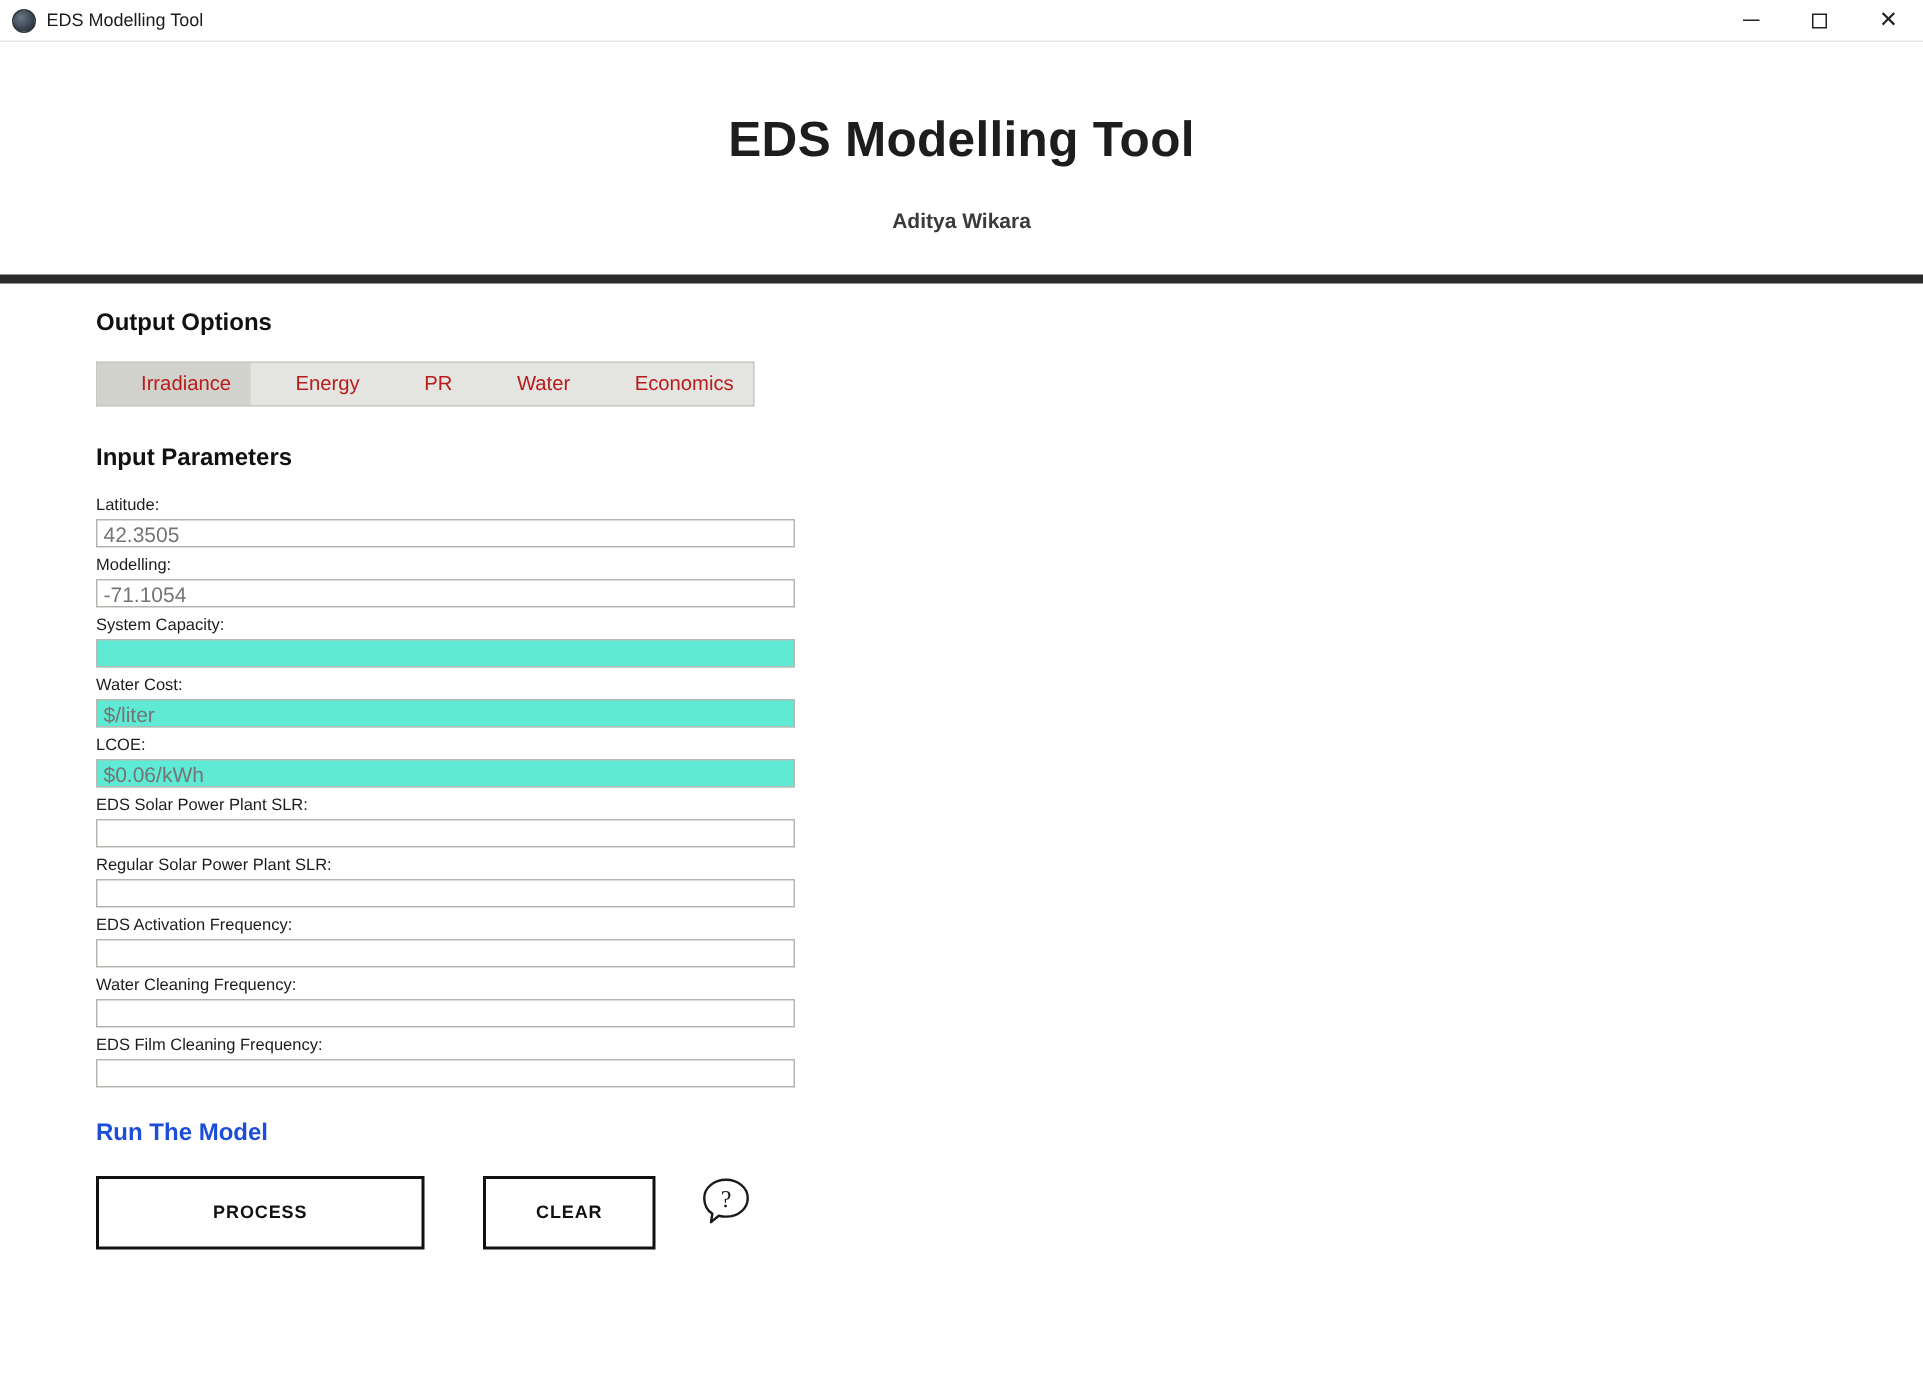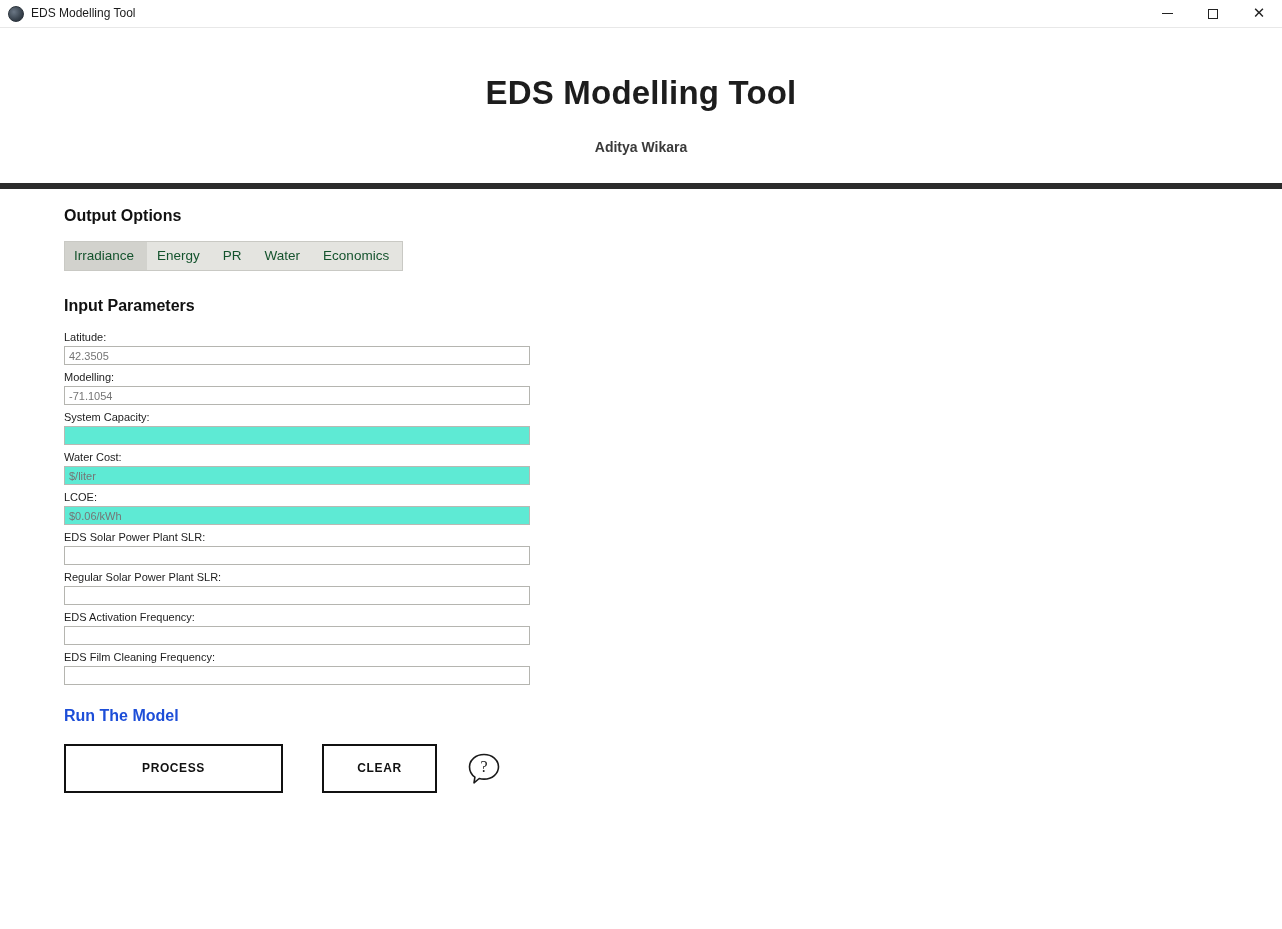--- a/index.html
+++ b/index.html
@@ -112,23 +112,23 @@
 
   
   .tabs {
     margin-top: 16px;
     display: inline-flex;
     background: #e4e4e0;
     border: 1px solid #c9c9c4;
     box-sizing: border-box;
   }
   .tab {
-    padding: 6px 13px 7px 9px;
+    padding: 6px 13px 7px 29px;
     font-size: 13.5px;
-    color: #14532d;
+    color: #b91c1c;
     background: #e4e4e0;
     border-right: 1px solid #e4e4e0;
   }
   .tab.active {
     background: #d2d2cd;
   }
   .tab:last-child { border-right: none; }
 
   .section-title.params {
     margin-top: 26px;
@@ -143,21 +143,21 @@
     font-size: 11px;
     color: #1c1c1c;
     margin-bottom: 3px;
   }
   .field-input {
     width: 466px;
     height: 19px;
     box-sizing: border-box;
     border: 1px solid #b5b5b0;
     background: #ffffff;
-    font-size: 11px;
+    font-size: 14px;
     font-family: "Liberation Sans", sans-serif;
     color: #6f6f6f;
     padding: 1px 4px;
     margin-bottom: 6px;
     outline: none;
     display: block;
   }
   .field-input.shaded {
     background: #5eead4;
     border: 1px solid #b9b9b3;
@@ -167,21 +167,21 @@
   
   .run-title {
     margin-top: 22px;
     font-size: 16px;
     font-weight: bold;
     color: #1d4ed8;
   }
   .buttons {
     margin-top: 19px;
     display: flex;
-    align-items: center;
+    align-items: flex-start;
   }
   .btn {
     border: 2px solid #111;
     background: #ffffff;
     font-size: 12px;
     font-weight: bold;
     letter-spacing: 0.6px;
     color: #111;
     text-align: center;
     box-sizing: border-box;
@@ -279,20 +279,24 @@
     <div class="field-group">
       <div class="field-label">Regular Solar Power Plant SLR:</div>
       <input class="field-input" type="text" placeholder="" style="">
     </div>
 
     <div class="field-group">
       <div class="field-label">EDS Activation Frequency:</div>
       <input class="field-input" type="text" placeholder="" style="">
     </div>
 
+    <div class="field-group">
+      <div class="field-label">Water Cleaning Frequency:</div>
+      <input class="field-input" type="text" placeholder="" style="">
+    </div>
 
     <div class="field-group">
       <div class="field-label">EDS Film Cleaning Frequency:</div>
       <input class="field-input" type="text" placeholder="" style="">
     </div>
 
   </div>
 
   <div class="run-title">Run The Model</div>
 

